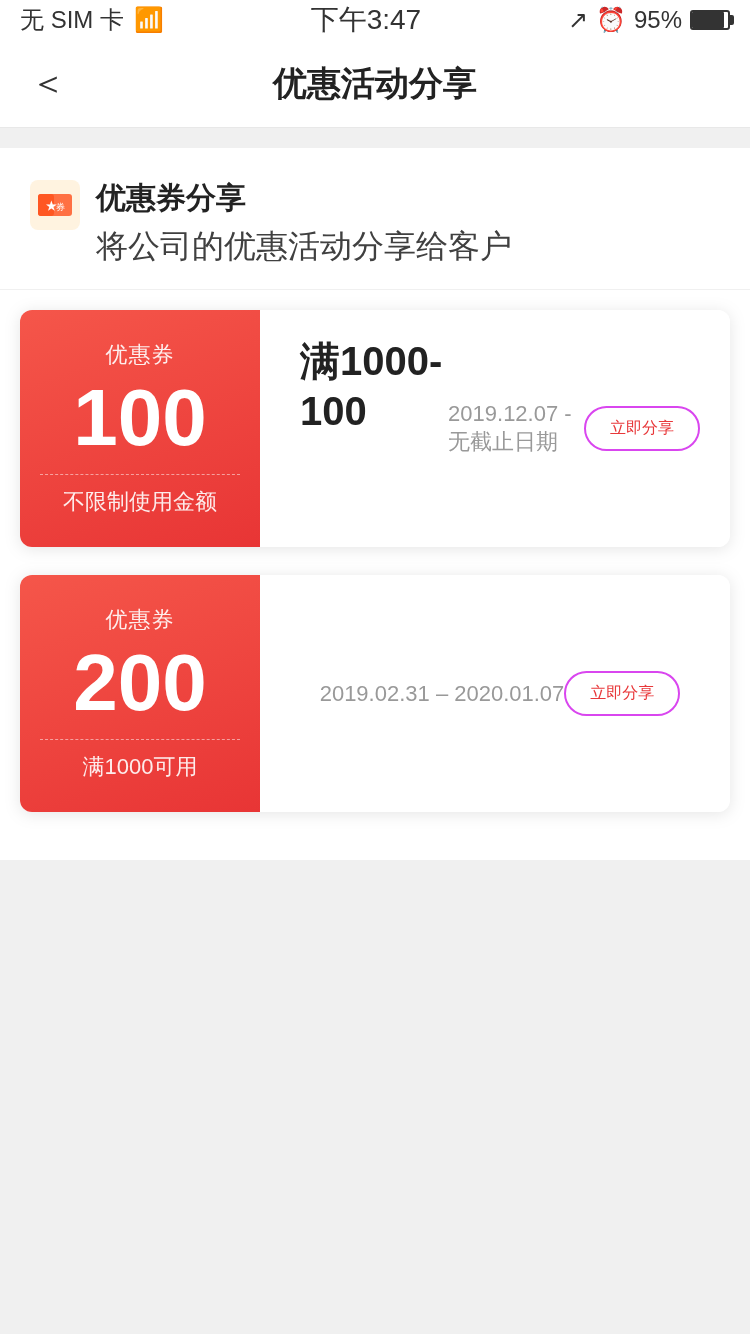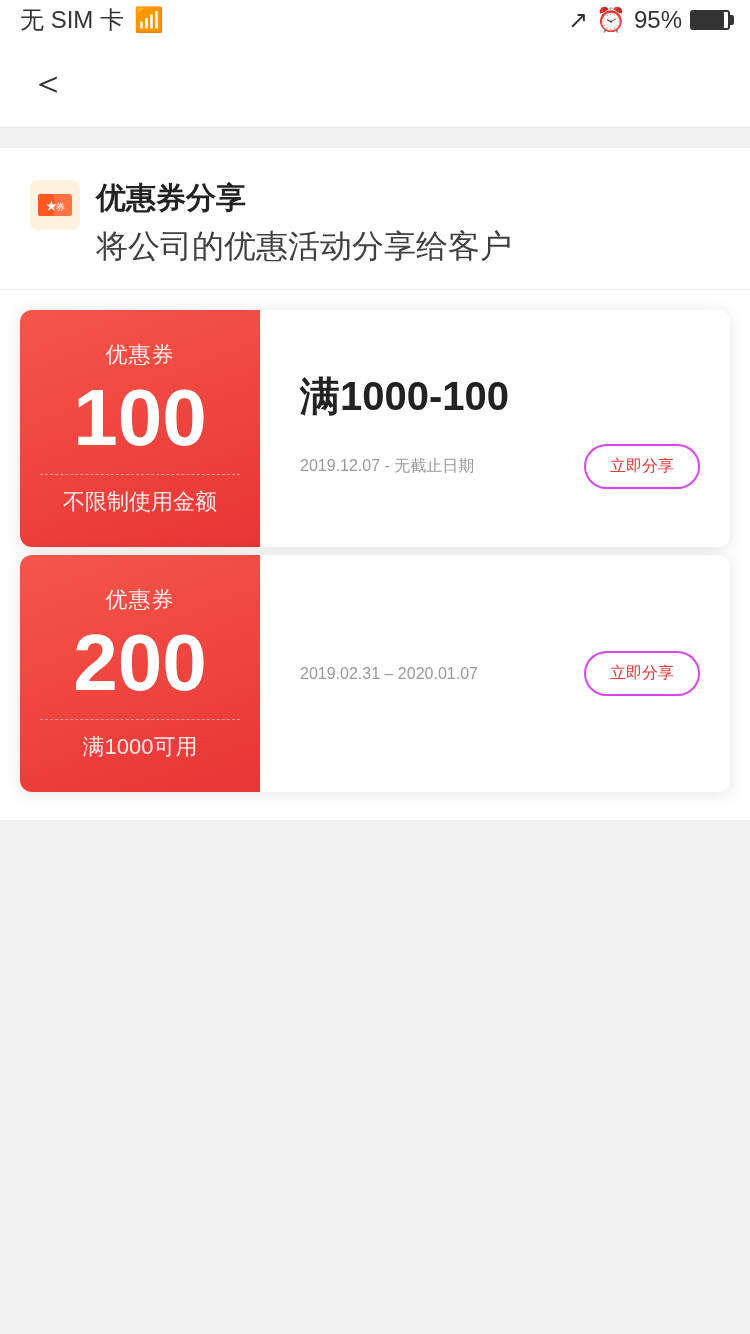--- a/index.html
+++ b/index.html
@@ -107,87 +107,89 @@
       font-size: 22px;
       color: rgba(255,255,255,0.9);
       text-align: center;
     }
 
     
     .coupon-right {
       flex: 1;
       background: #fff;
       display: flex;
-      flex-direction: column;
+      flex-direction: row;
       justify-content: center;
       padding: 24px 30px 24px 40px;
       border-radius: 0 12px 12px 0;
     }
     .coupon-name {
       font-size: 40px;
       font-weight: 700;
       color: #222;
       margin-bottom: 20px;
     }
     .coupon-date-row {
       display: flex;
       align-items: center;
       justify-content: space-between;
     }
     .coupon-date {
-      font-size: 16px;
+      font-size: 22px;
       color: #999;
     }
     .coupon-share-btn {
       border: 2px solid #d946ef;
       color: #e8383a;
       background: transparent;
       border-radius: 30px;
       padding: 10px 24px;
       font-size: 16px;
       cursor: pointer;
       white-space: nowrap;
       flex-shrink: 0;
     }
 
     
     .coupon-wrapper {
       display: flex;
-      margin-bottom: 8px;
+      margin-bottom: 28px;
       filter: drop-shadow(0 2px 8px rgba(0,0,0,0.1));
     }
 
     
     .gray-area {
       background: #f0f0f0;
       flex: 1;
       min-height: 500px;
     }
   </style>
 </head>
 <body>
 
 <div class="status-bar">
   <div class="status-left">
     <span>无 SIM 卡</span>
     <span>📶</span>
   </div>
+  <div class="status-center">下午3:47</div>
   <div class="status-right">
     <span>↗</span>
     <span>⏰</span>
     <span>95%</span>
     <span style="display:inline-block;width:40px;height:20px;border:2px solid #333;border-radius:3px;position:relative;">
       <span style="display:block;width:90%;height:100%;background:#333;border-radius:1px;"></span>
       <span style="position:absolute;right:-6px;top:50%;transform:translateY(-50%);width:4px;height:10px;background:#333;border-radius:0 2px 2px 0;"></span>
     </span>
   </div>
 </div>
 
 <div class="nav-bar">
   <span class="nav-back">＜</span>
+  <span class="nav-title">优惠活动分享</span>
 </div>
 
 <div class="section-header">
   <svg class="section-icon" viewBox="0 0 50 50" fill="none">
     <rect width="50" height="50" rx="8" fill="#FFF3E0"></rect>
     <rect x="8" y="14" width="34" height="22" rx="3" fill="#FF7043"></rect>
     <rect x="8" y="14" width="16" height="22" rx="3" fill="#FF5722"></rect>
     <text x="16" y="30" font-size="12" fill="white" font-weight="bold">★</text>
     <text x="26" y="30" font-size="9" fill="white">券</text>
   </svg>

